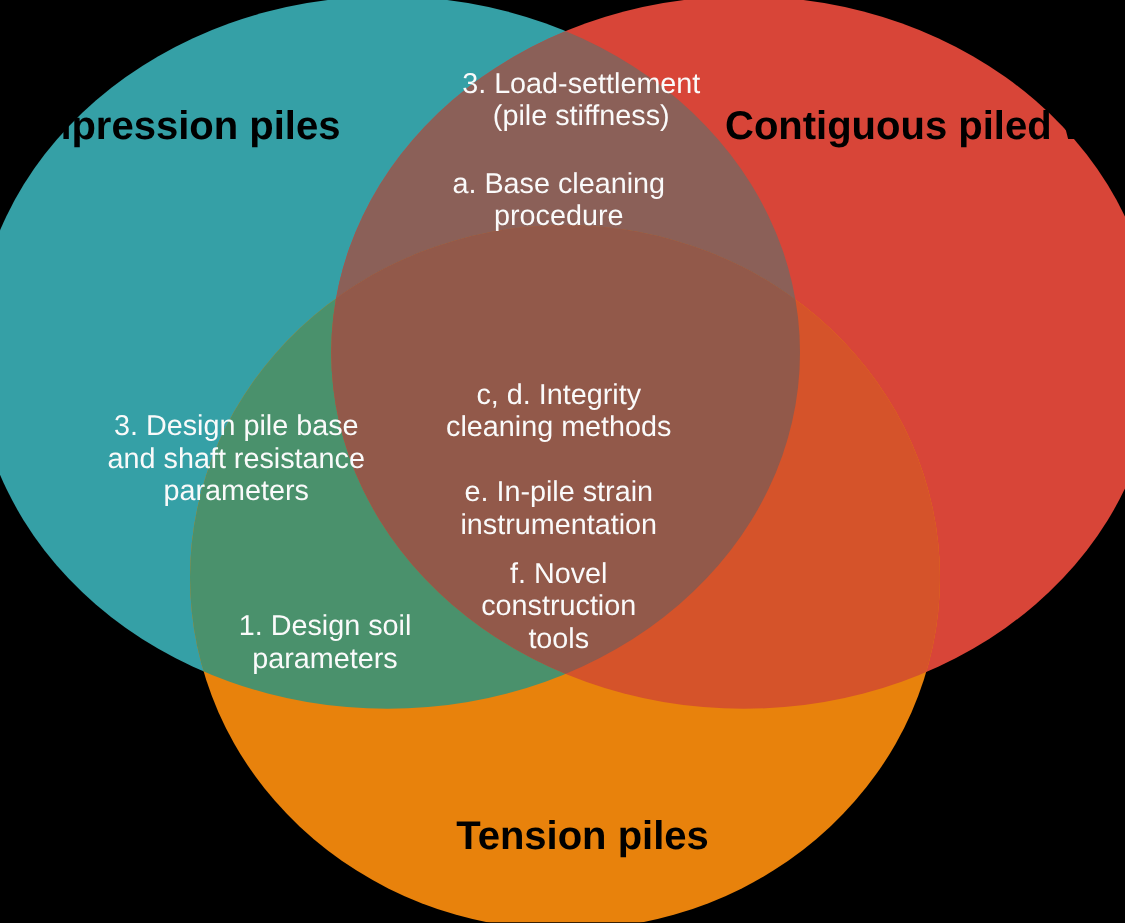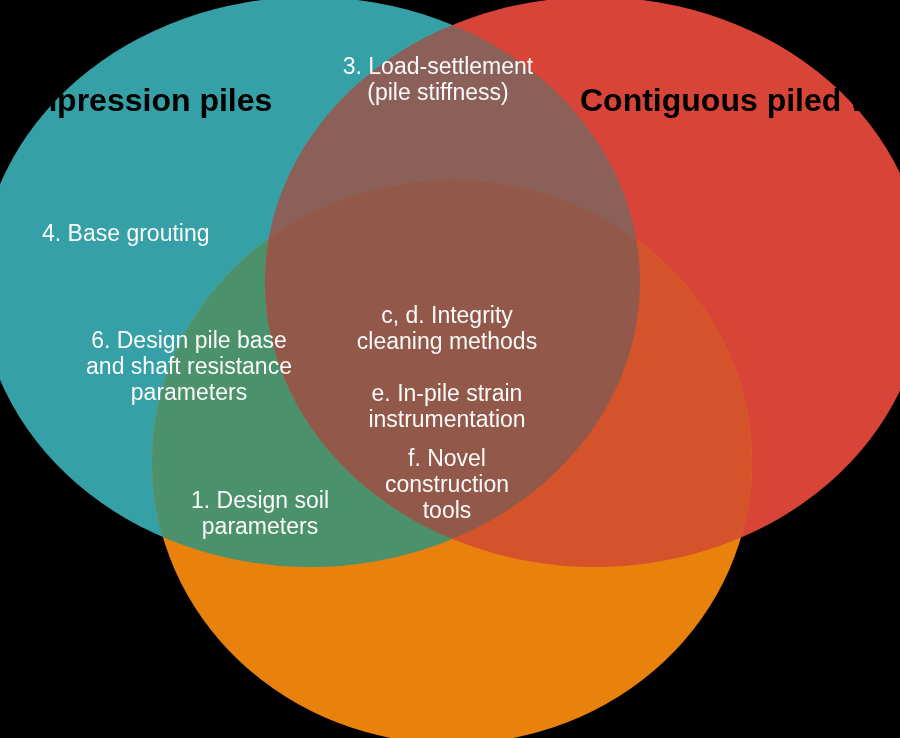--- a/index.html
+++ b/index.html
@@ -46,21 +46,21 @@
     white-space: nowrap;
   }
   .set-title.centered {
     width: 300px;
     text-align: center;
   }
   #title-compression { left: -14px; top: 82px; }
   #title-contiguous  { left: 580px; top: 82px; }
   #title-tension     { left: 316px; top: 650px; }
 
-  #note-load-settlement { left: 308px; top: 53px; text-align: center;  }
+  #note-load-settlement { left: 335px; top: 53px; text-align: center;  }
   #note-base-cleaning   { left: 317px; top: 133px; }
   #note-polymer-usage   { left: 318px; top: 194px; }
   #note-integrity       { left: 317px; top: 302px; }
   #note-strain          { left: 317px; top: 380px; }
   #note-novel-tools     { left: 317px; top: 445px; }
   #note-base-grouting   { left: 42px;  top: 220px; }
   #note-design-base     { left: 59px;  top: 327px; }
   #note-design-soil     { left: 130px; top: 487px; }
 </style>
 </head>
@@ -98,38 +98,40 @@
       <g clip-path="url(#clip-contiguous)">
         <ellipse cx="452" cy="462" rx="300" ry="282" fill="#92594a"></ellipse>
       </g>
     </g>
   </svg>
 
   <div class="set-title" id="title-compression">Compression piles</div>
 
   <div class="set-title" id="title-contiguous">Contiguous piled walls</div>
 
+  <div class="set-title centered" id="title-tension">Tension piles</div>
 
   <div class="note" id="note-load-settlement">3. Load-settlement
 (pile stiffness)</div>
 
+  <div class="note" id="note-base-cleaning">a. Base cleaning
+procedure</div>
 
 
   <div class="note" id="note-integrity">c, d. Integrity
 cleaning methods</div>
 
   <div class="note" id="note-novel-tools">f. Novel
 construction
 tools</div>
 
   <div class="note" id="note-strain">e. In-pile strain
 instrumentation</div>
 
-  <div class="note left-align" id="note-base-grouting">4. Base grouting</div>
 
-  <div class="note" id="note-design-base">6. Design pile base
+  <div class="note" id="note-design-base">3. Design pile base
 and shaft resistance
 parameters</div>
 
   <div class="note" id="note-design-soil">1. Design soil
 parameters</div>
 
 </div>
 
 </body></html>

